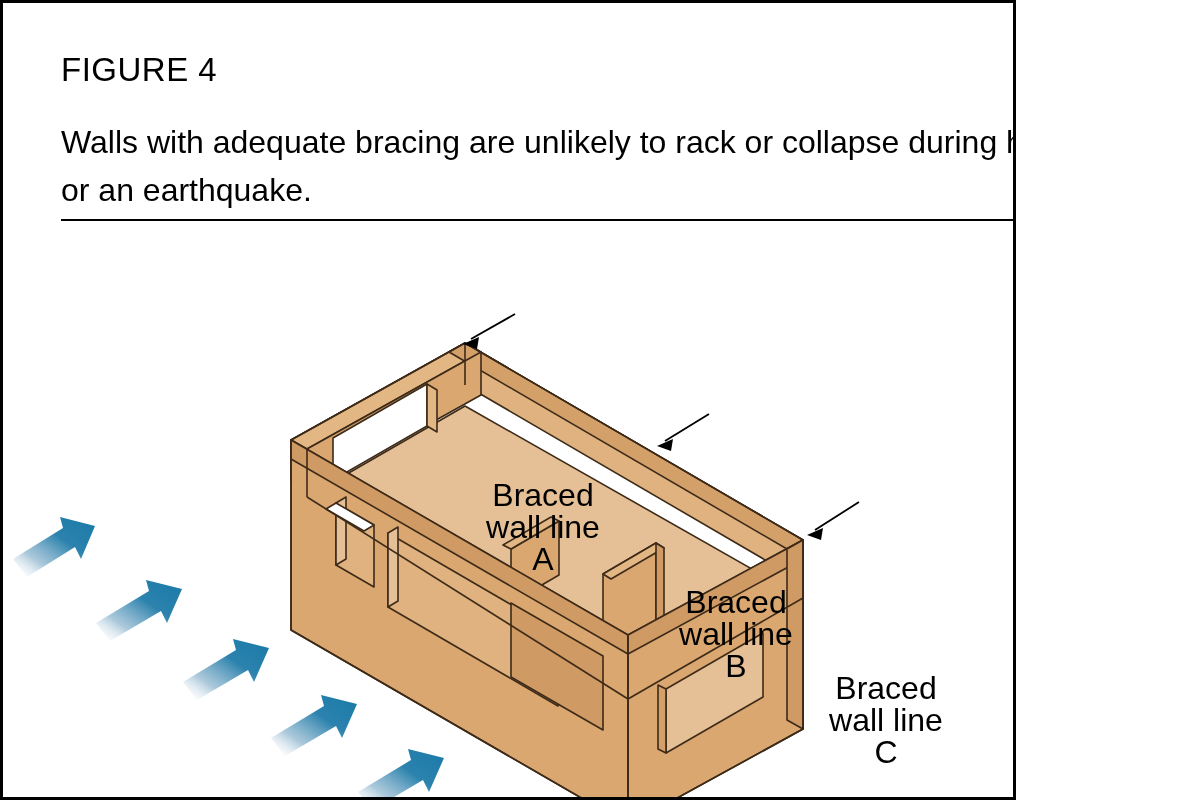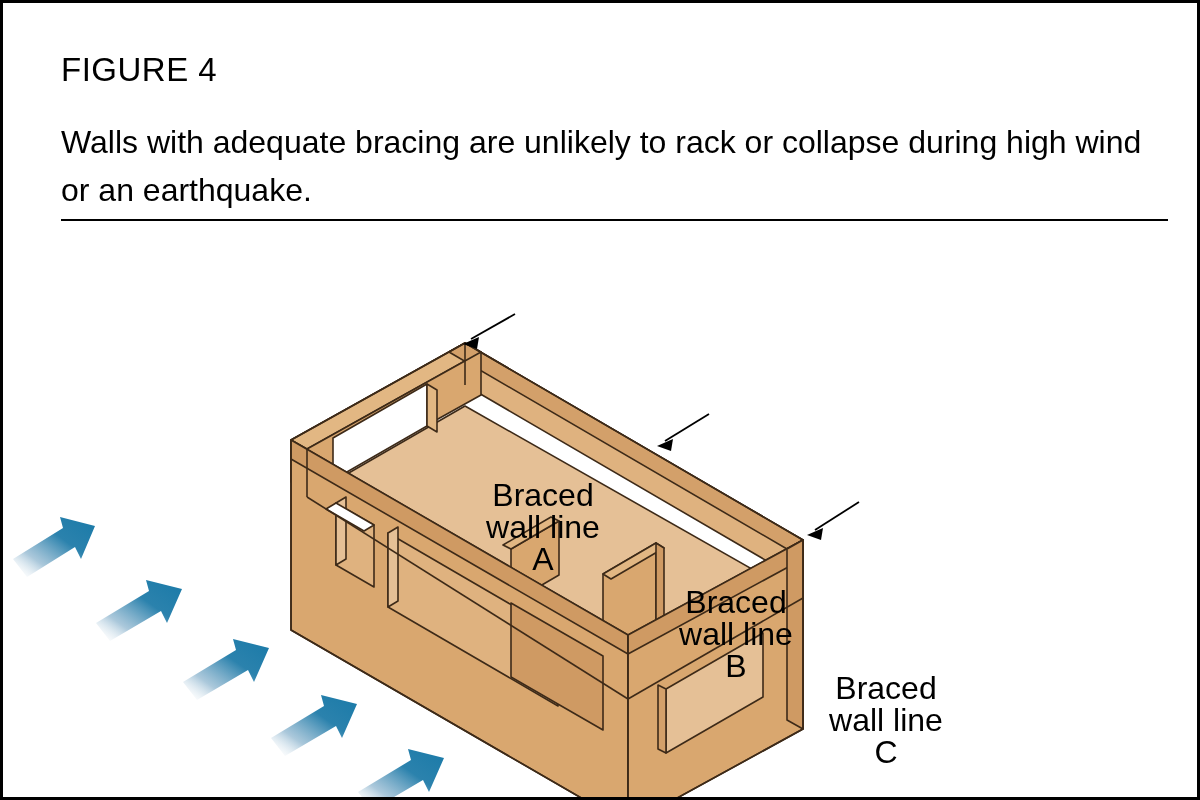--- a/index.html
+++ b/index.html
@@ -3,21 +3,21 @@
 <meta charset="utf-8">
 <title>Figure 4 — Braced Wall Lines</title>
 <style>
   html, body {
     margin: 0;
     padding: 0;
     background: #ffffff;
   }
   #page {
     position: relative;
-    width: 1200px;
+    width: 1016px;
     height: 800px;
     background: #ffffff;
     box-sizing: border-box;
     border: 3px solid #000000;
     overflow: hidden;
     font-family: "Liberation Sans", sans-serif;
   }
   #figure-label {
     position: absolute;
     left: 58px;

